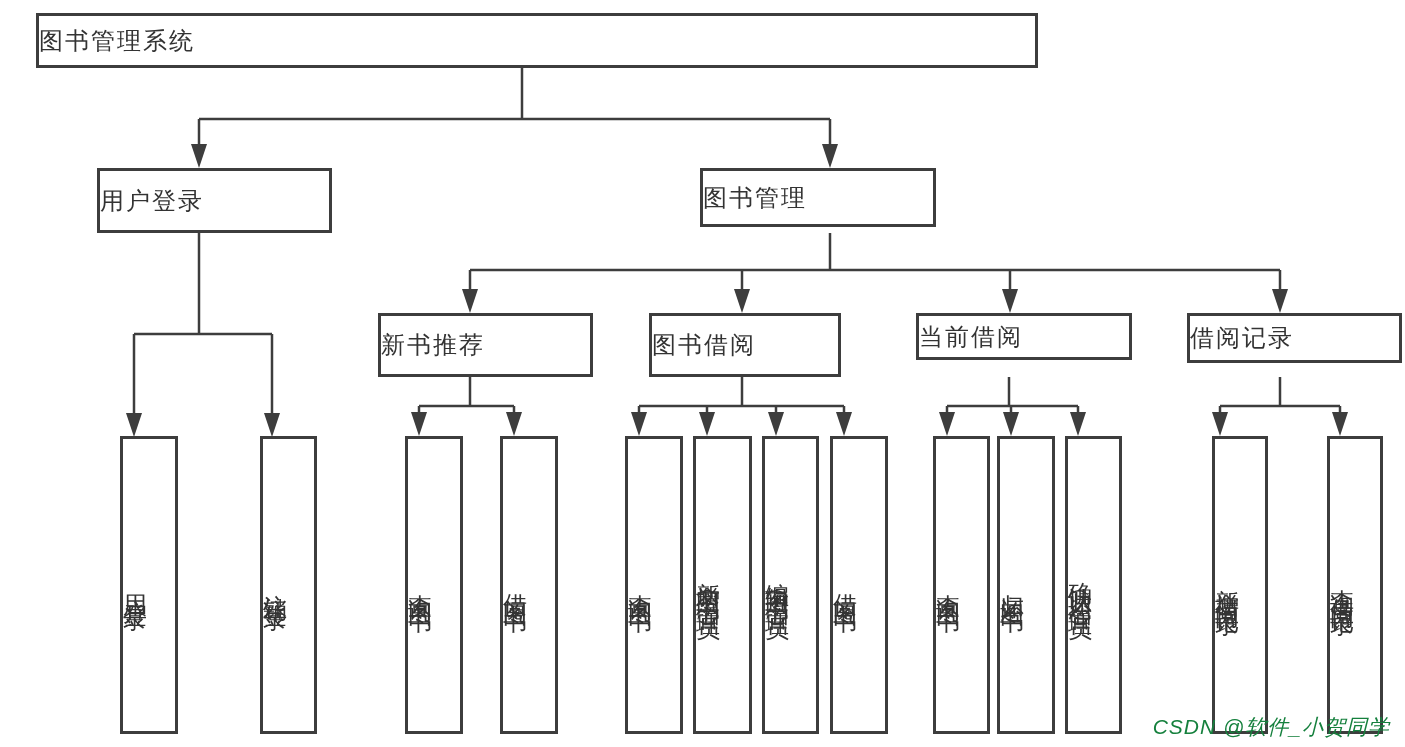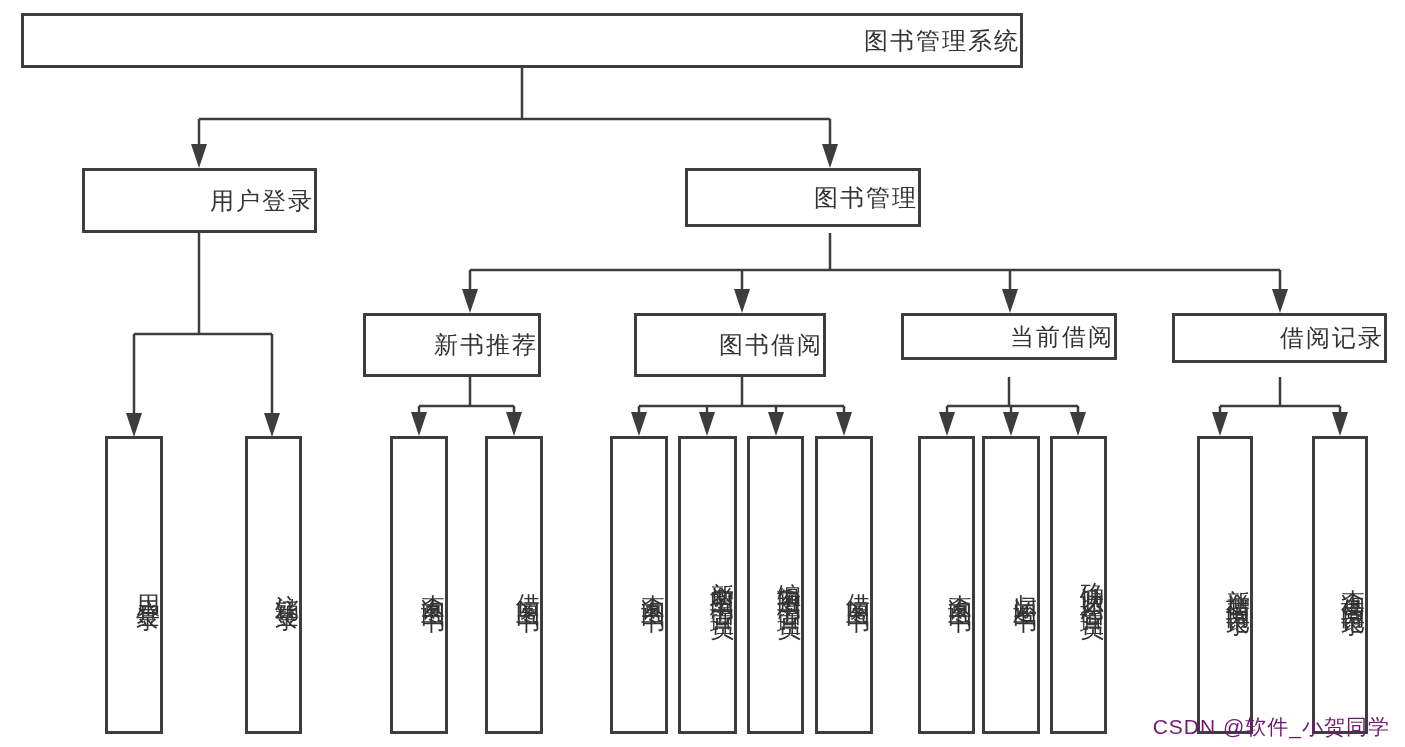--- a/index.html
+++ b/index.html
@@ -11,44 +11,46 @@
     overflow:hidden;
   }
   #wires{position:absolute;left:0;top:0;pointer-events:none;}
   .node{
     position:absolute;
     box-sizing:border-box;
     border:3px solid #3d3d3d;
     background:#ffffff;
     display:flex;
     align-items:center;
-    justify-content:flex-end;
+    justify-content:flex-start;
     color:#333333;
+    margin-left:15px;
   }
   .node.h span{
     font-size:24px;
     letter-spacing:2px;
     white-space:nowrap;
   }
   .node.v span{
     writing-mode:vertical-rl;
     text-orientation:mixed;
     font-size:24px;
     letter-spacing:5px;
     line-height:1;
   }
   #watermark{
     position:absolute;
     right:15px;
     bottom:6px;
     font-size:21px;
-    color:#701a75;
+    color:#15803d;
     letter-spacing:1px;
     white-space:nowrap;
     z-index:5;
+    font-style:italic;
   }
 </style>
 </head>
 <body>
 
 <div id="canvas">
 
   <svg id="wires" width="1405" height="747" viewBox="0 0 1405 747">
     <g stroke="#3d3d3d" stroke-width="2.5" fill="none">
 
@@ -119,21 +121,21 @@
     <span>图书管理系统</span>
   </div>
 
   <div class="node h" style="left:82px;top:168px;width:235px;height:65px">
     <span>用户登录</span>
   </div>
   <div class="node h" style="left:685px;top:168px;width:236px;height:59px">
     <span>图书管理</span>
   </div>
 
-  <div class="node h" style="left:363px;top:313px;width:178px;height:64px">
+  <div class="node h" style="left:363px;top:313px;width:215px;height:64px">
     <span>新书推荐</span>
   </div>
   <div class="node h" style="left:634px;top:313px;width:192px;height:64px">
     <span>图书借阅</span>
   </div>
   <div class="node h" style="left:901px;top:313px;width:216px;height:47px">
     <span>当前借阅</span>
   </div>
   <div class="node h" style="left:1172px;top:313px;width:215px;height:50px">
     <span>借阅记录</span>

